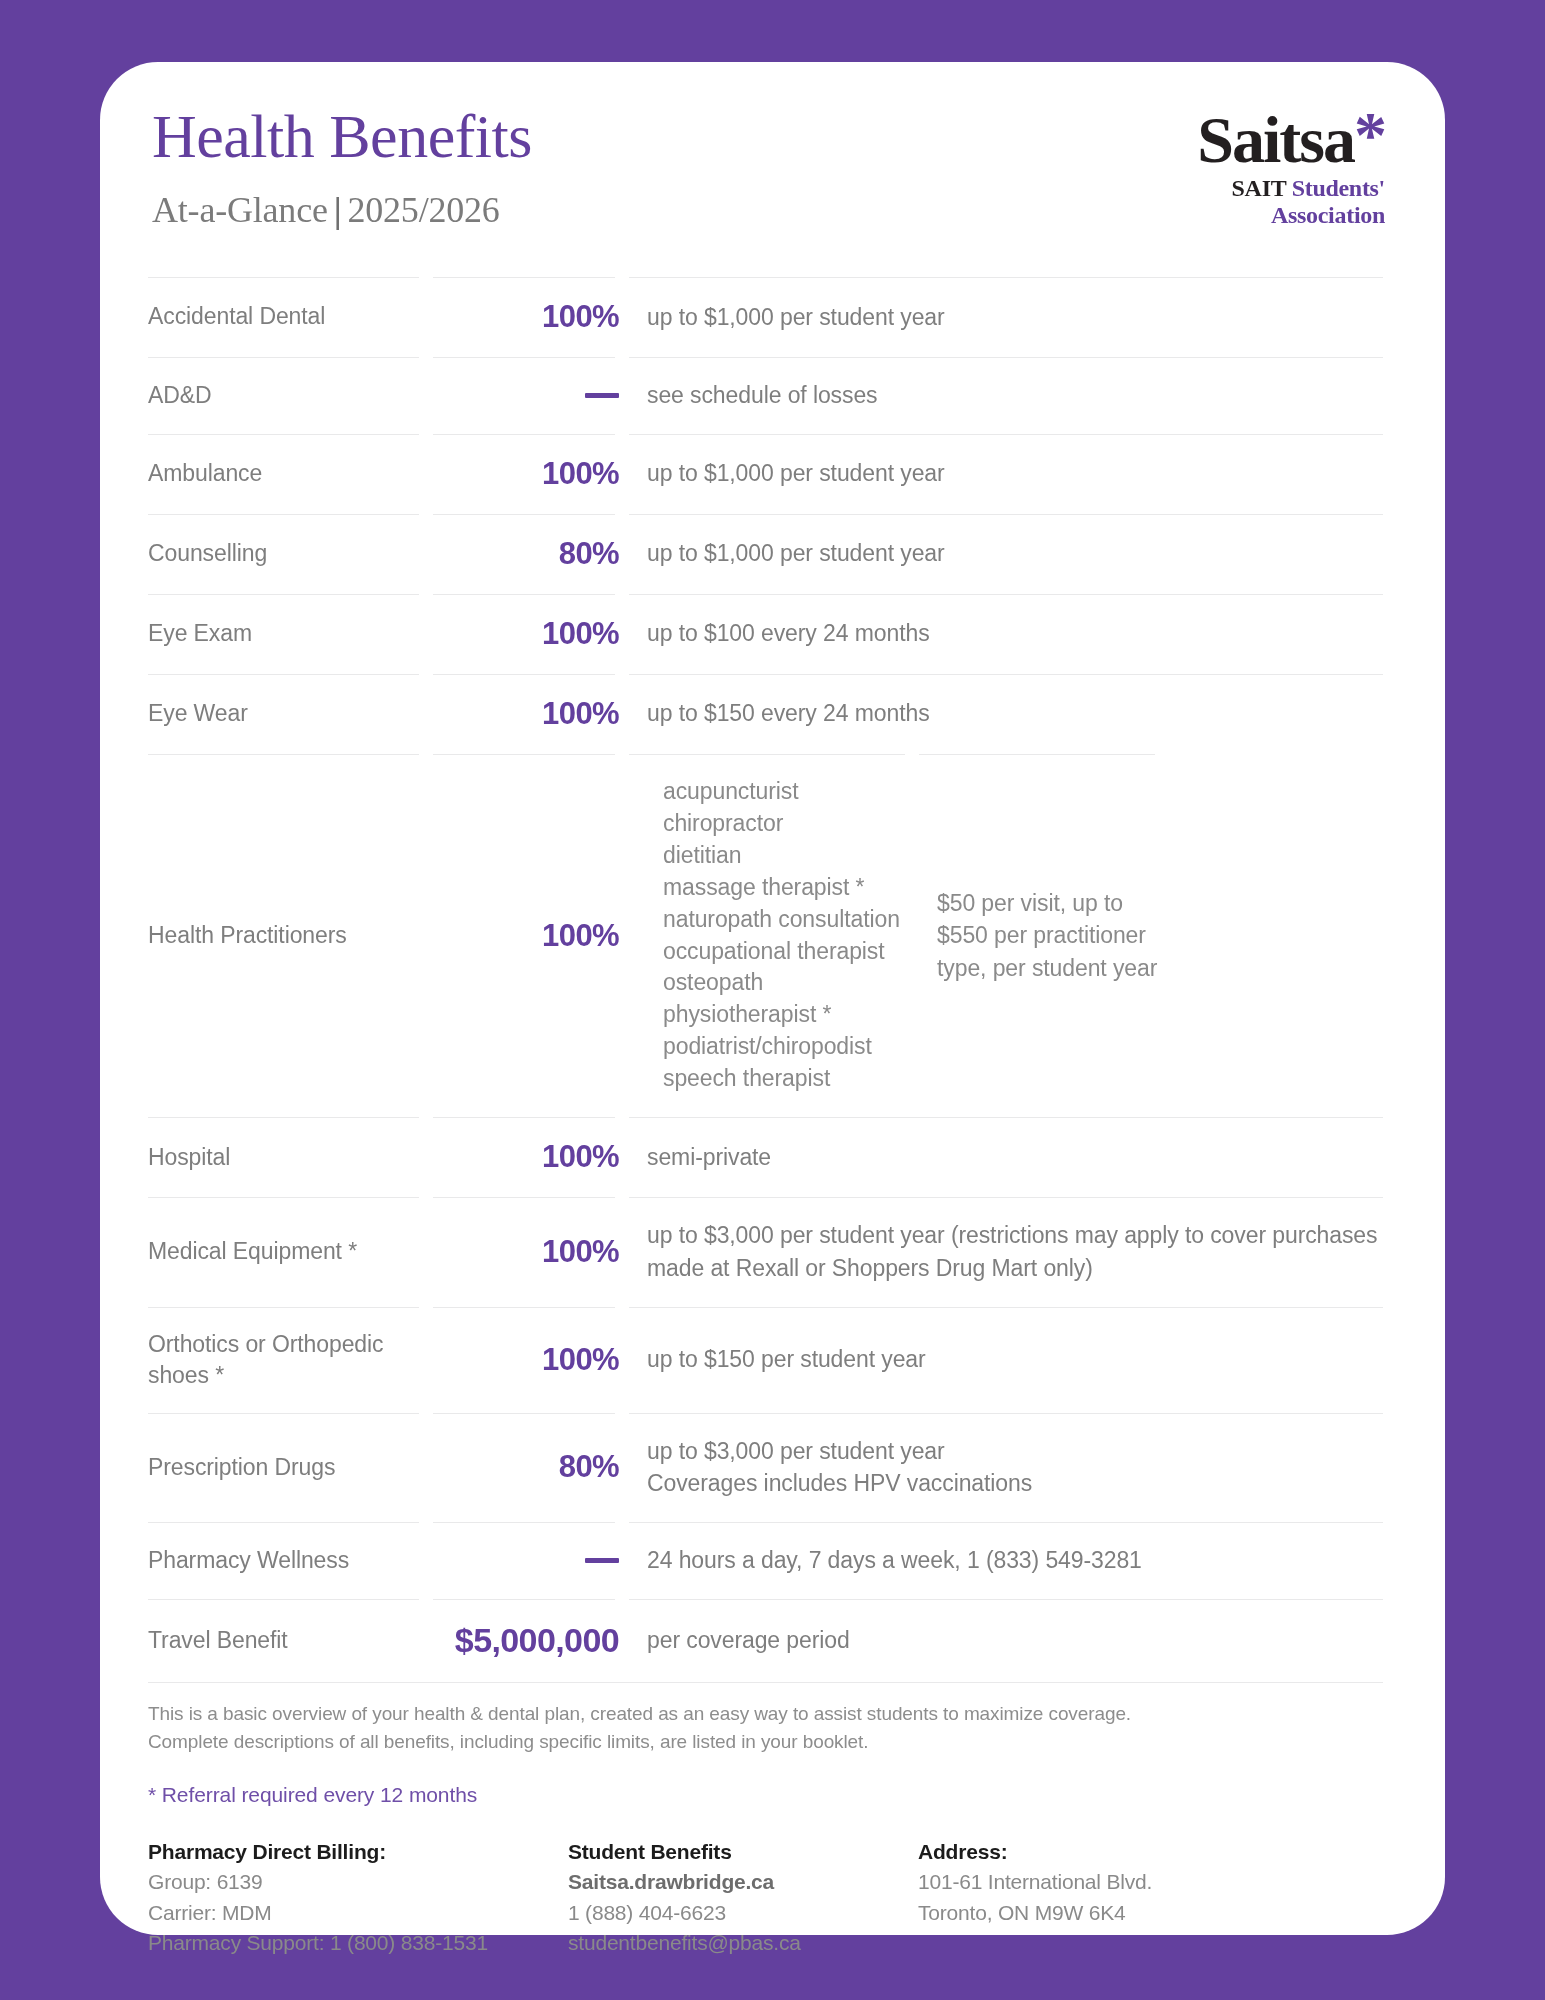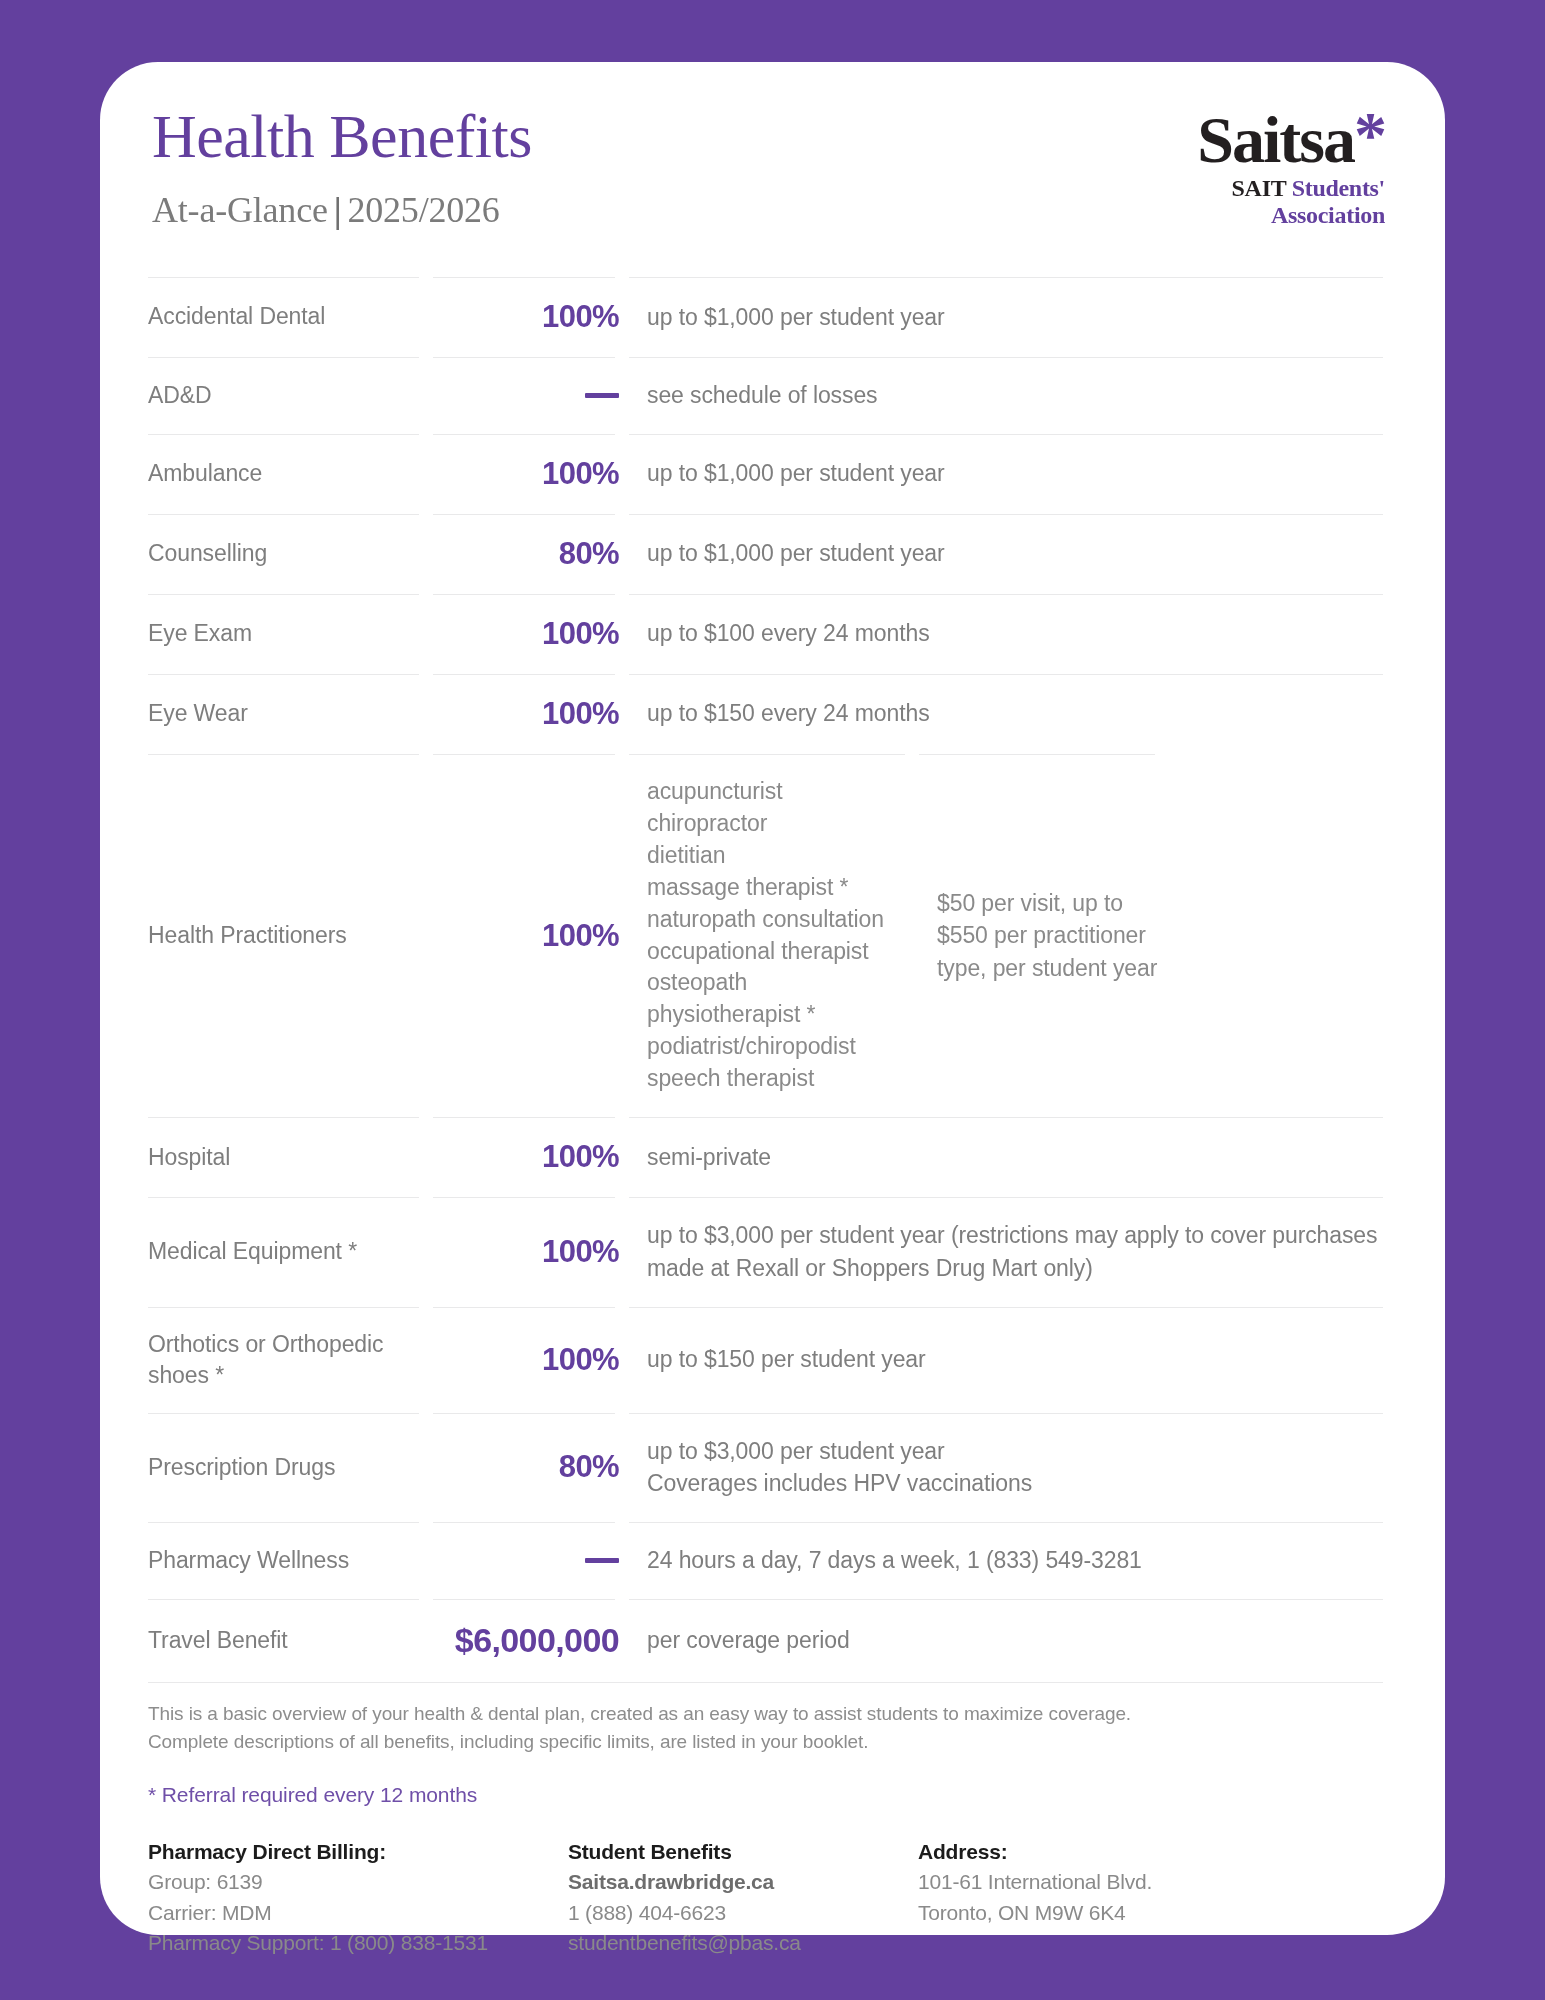--- a/index.html
+++ b/index.html
@@ -170,20 +170,21 @@
     color: #7e7e7e;
     line-height: 1.42;
     letter-spacing: -0.1px;
   }
 
   .prac-list {
     font-size: 23px;
     color: #8a8a8a;
     line-height: 1.39;
     letter-spacing: -0.1px;
+    margin-left: 16px;
   }
 
   .extra-text {
     font-size: 23px;
     color: #8a8a8a;
     line-height: 1.42;
     letter-spacing: -0.1px;
   }
 
   
@@ -425,21 +426,21 @@
         <div class="cell c-desc">
             <span class="desc-text">24 hours a day, 7 days a week, 1 (833) 549-3281</span>
           </div>
       </div>
 
       <div class="row">
         <div class="cell c-name">
             <span class="name-text">Travel Benefit</span>
           </div>
         <div class="cell c-pct">
-            <span class="pct-text big">$6,000,000</span>
+            <span class="pct-text big">$5,000,000</span>
           </div>
         <div class="cell c-desc">
             <span class="desc-text">per coverage period</span>
           </div>
       </div>
 
     </div>
 
     <div class="notes-wrap">
       <div class="note-line">This is a basic overview of your health &amp; dental plan, created as an easy way to assist students to maximize coverage.</div>

